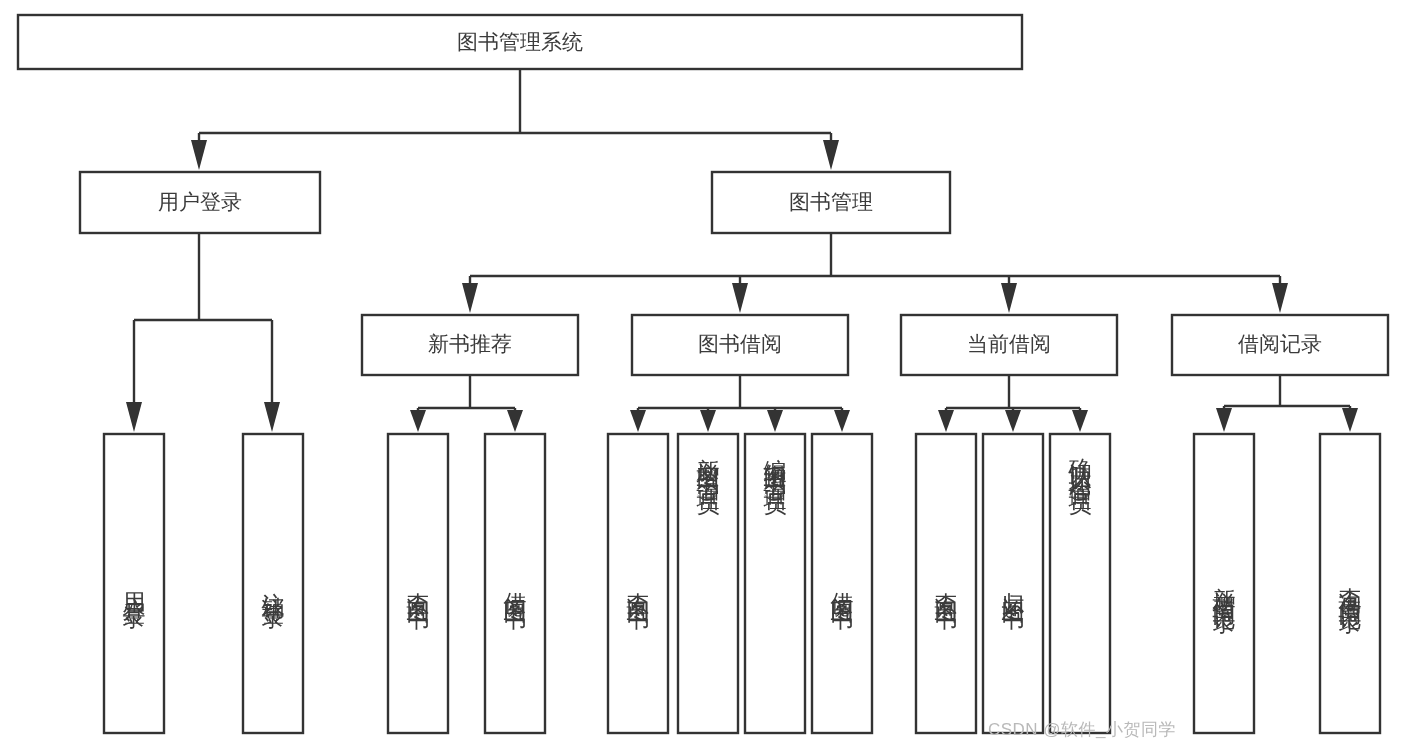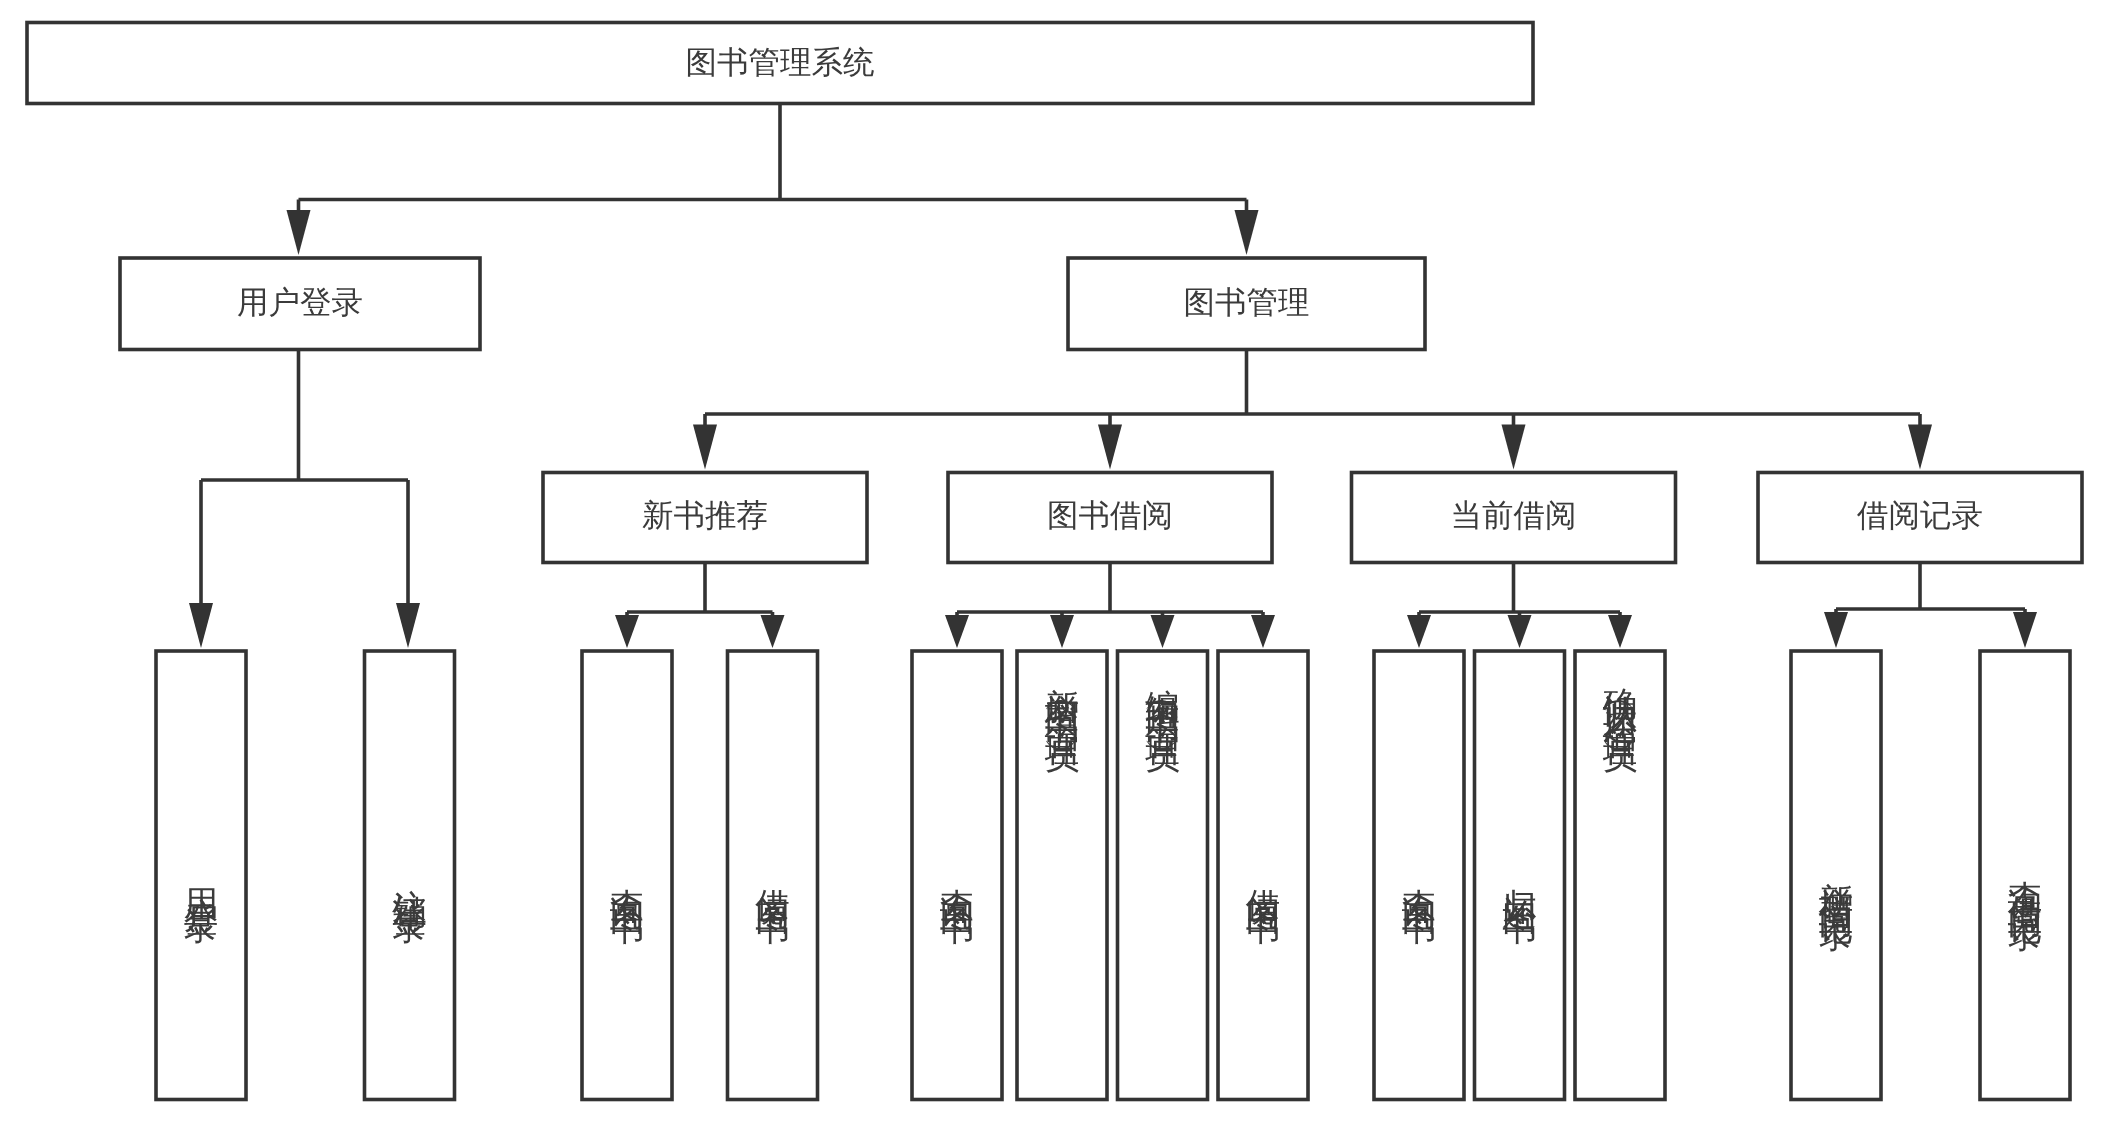--- a/index.html
+++ b/index.html
@@ -218,13 +218,14 @@
   <div class="node-label-v" style="left:608px; top:434px; width:60px; height:299px;">查询图书</div>
   <div class="node-label-v" style="left:678px; top:434px; width:60px; height:299px; justify-content:flex-start; padding-top:6px; box-sizing:border-box;">新增图书（管理员）</div>
   <div class="node-label-v" style="left:745px; top:434px; width:60px; height:299px; justify-content:flex-start; padding-top:6px; box-sizing:border-box;">编辑图书（管理员）</div>
   <div class="node-label-v" style="left:812px; top:434px; width:60px; height:299px;">借阅图书</div>
   <div class="node-label-v" style="left:916px; top:434px; width:60px; height:299px;">查询图书</div>
   <div class="node-label-v" style="left:983px; top:434px; width:60px; height:299px;">归还图书</div>
   <div class="node-label-v" style="left:1050px; top:434px; width:60px; height:299px; justify-content:flex-start; padding-top:6px; box-sizing:border-box;">确认归还（管理员）</div>
   <div class="node-label-v" style="left:1194px; top:434px; width:60px; height:299px;">新增借阅记录</div>
   <div class="node-label-v" style="left:1320px; top:434px; width:60px; height:299px;">查询借阅记录</div>
 
+  <div id="watermark">CSDN @软件_小贺同学</div>
 </div>
 
 </body></html>

